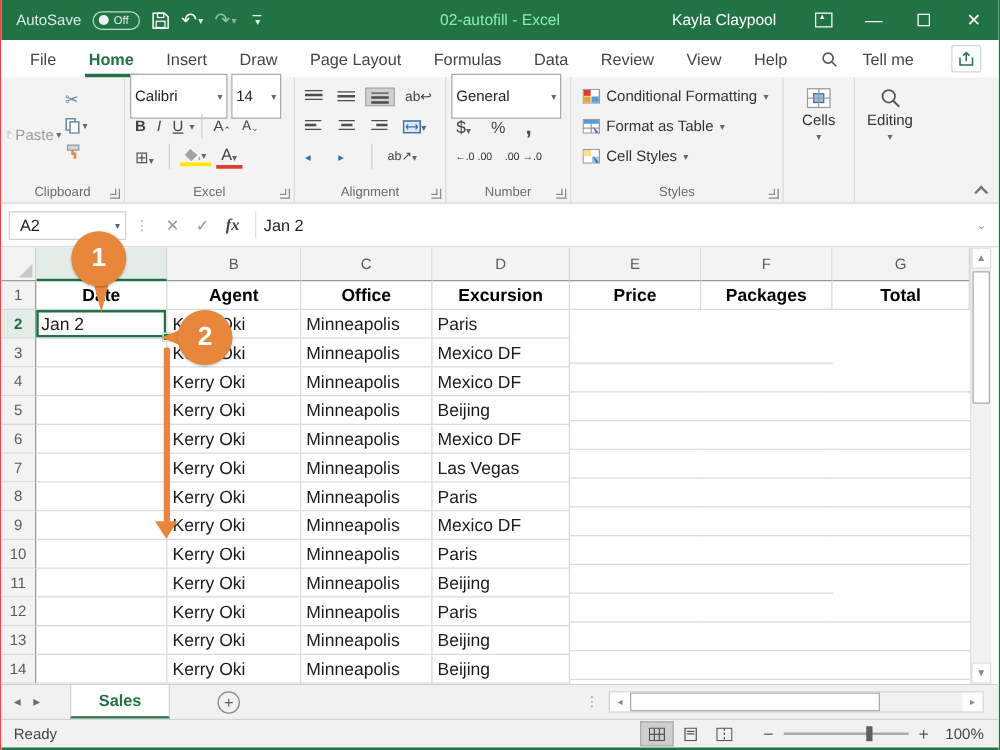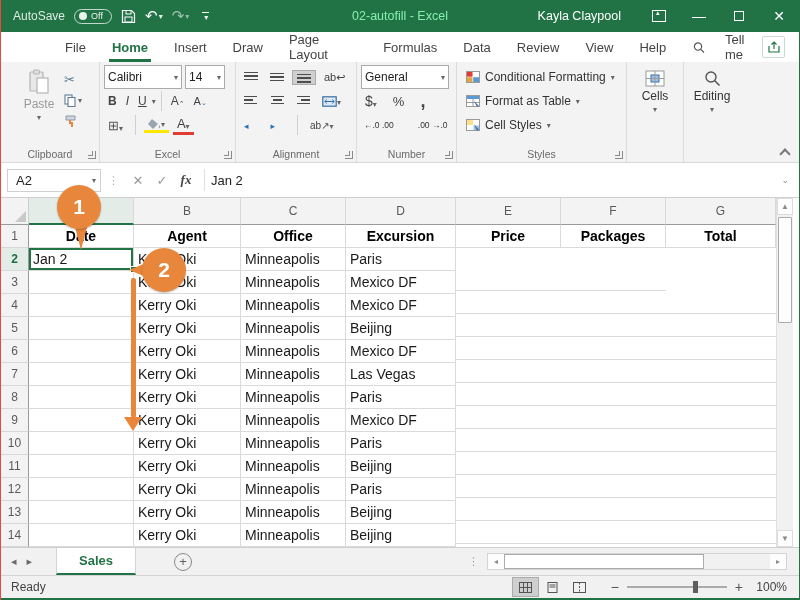--- a/index.html
+++ b/index.html
@@ -22,37 +22,37 @@
   .qat-custom .bar{ width:7px; height:1.5px; background:#fff; margin-bottom:2px;}
   .tb-title { position:absolute; left:50%; transform:translateX(-50%); font-size:12.5px; color:#86efac; white-space:nowrap; }
   .tb-right { margin-left:auto; display:flex; align-items:center; height:100%; }
   .tb-user { font-size:12.5px; margin-right:18px; }
   .win-btn { width:40px; height:32px; display:flex; align-items:center; justify-content:center; color:#fff; font-size:14px; }
   .max-box { width:10px; height:10px; border:1px solid #fff; }
   .rdo-box { width:14px; height:12px; border:1px solid #fff; position:relative; }
   .rdo-box::after{ content:"▴"; position:absolute; top:-2px; left:3px; font-size:7px; color:#fff; }
 
   
-  .tabrow { height:30px; background:#fff; display:flex; align-items:center; font-size:13px; color:#444; padding-left:10px; flex-shrink:0;margin-left:41px; }
+  .tabrow { height:30px; background:#fff; display:flex; align-items:center; font-size:13px; color:#444; padding-left:10px; flex-shrink:0; }
   .rtab { padding:0 13px; height:100%; display:flex; align-items:center; position:relative; }
   .rtab.active { color:#217346; font-weight:bold; }
   .rtab.active::after { content:""; position:absolute; left:10px; right:10px; bottom:0; height:3px; background:#217346; }
   .tellme { display:flex; align-items:center; gap:20px; margin-left:14px; color:#444; }
   .share-btn { margin-left:auto; margin-right:14px; width:24px; height:22px; border:1px solid #c9dcd2; border-radius:2px; display:flex; align-items:center; justify-content:center; }
 
   
   .ribbon { height:101px; background:#f3f3f3; border-bottom:1px solid #d8d8d8; display:flex; position:relative; flex-shrink:0; font-size:12px; color:#444; }
   .rgroup { position:relative; border-right:1px solid #dcdcdc; padding:3px 4px 16px 4px; display:flex; }
   .glabel { position:absolute; bottom:2px; left:0; right:0; text-align:center; font-size:10.5px; color:#6a6a6a; }
   .launcher { position:absolute; bottom:3px; right:3px; width:8px; height:8px; border-right:1.5px solid #8a8a8a; border-bottom:1.5px solid #8a8a8a; }
   .launcher::after { content:""; position:absolute; right:2px; bottom:2px; width:4px; height:4px; border-right:1.5px solid #8a8a8a; border-bottom:1.5px solid #8a8a8a; }
   .vcol { display:flex; flex-direction:column; }
-  .paste-big { display:flex; flex-direction:column; align-items:center; width:44px; padding-top:4px; gap:2px; color:#9a9a9a;margin-left:12px; }
+  .paste-big { display:flex; flex-direction:row; align-items:center; width:44px; padding-top:4px; gap:2px; color:#9a9a9a; }
   .mini-btn { height:21px; display:flex; align-items:center; gap:2px; padding:0 3px; }
-  .combo { background:#fff; border:1px solid #ababab; height:24px; display:flex; align-items:center; justify-content:space-between; padding:0 3px; font-size:12px; color:#222; }
+  .combo { background:#fff; border:1px solid #ababab; height:36px; display:flex; align-items:center; justify-content:space-between; padding:0 3px; font-size:12px; color:#222; }
   .caret { font-size:8px; color:#666; }
   .frow { display:flex; align-items:center; height:24px; gap:1px; }
   .fbtn { padding:1px 4px; display:flex; align-items:flex-end; }
   .pressed { background:#cfcfcf; border:1px solid #ababab; }
   .bars { width:14px; height:11px; display:flex; flex-direction:column; gap:2px; }
   .bars span { height:1.6px; background:#4d4d4d; }
   .b-left{align-items:flex-start}.b-center{align-items:center}.b-right{align-items:flex-end}
   .b-top{justify-content:flex-start}.b-mid{justify-content:center}.b-bot{justify-content:flex-end}
   .b-short span:nth-child(2){width:9px}.b-short span:nth-child(1),.b-short span:nth-child(3){width:13px}
   .ycolor { border-bottom:3px solid #ffe600; } .rcolor { border-bottom:3px solid #e03c32; }
@@ -362,21 +362,21 @@
           </span>
       </div>
       <div class="frow" style="gap:8px">
         <span class="fbtn" style="font-size:14px">
             <span>$</span>
             <span class="caret">▾</span>
           </span>
         <span class="fbtn" style="font-size:13px">%</span>
         <span class="fbtn" style="font-size:18px;font-weight:bold">,</span>
       </div>
-      <div class="frow" style="gap:18px">
+      <div class="frow" style="gap:4px">
         <span class="decbtn">←.0 .00</span>
         <span class="decbtn">.00 →.0</span>
       </div>
       <span class="glabel">Number</span>
       <span class="launcher"></span>
     </div>
 
     <div class="rgroup vcol" style="width:170px; flex-direction:column">
       <span class="styles-item">
         <svg width="14" height="12" viewBox="0 0 14 12">
@@ -556,21 +556,20 @@
           <div class="cell c6 num">31,500</div>
         </div>
         <div class="srow">
           <div class="rn">10</div>
           <div class="cell c0"></div>
           <div class="cell c1">Kerry Oki</div>
           <div class="cell c2">Minneapolis</div>
           <div class="cell c3">Paris</div>
           <div class="cell c4 num">5,500</div>
           <div class="cell c5 num">4</div>
-          <div class="cell c6 num">22,000</div>
         </div>
         <div class="srow">
           <div class="rn">11</div>
           <div class="cell c0"></div>
           <div class="cell c1">Kerry Oki</div>
           <div class="cell c2">Minneapolis</div>
           <div class="cell c3">Beijing</div>
           <div class="cell c4 num">7,000</div>
           <div class="cell c5 num">2</div>
           <div class="cell c6 num">14,000</div>

